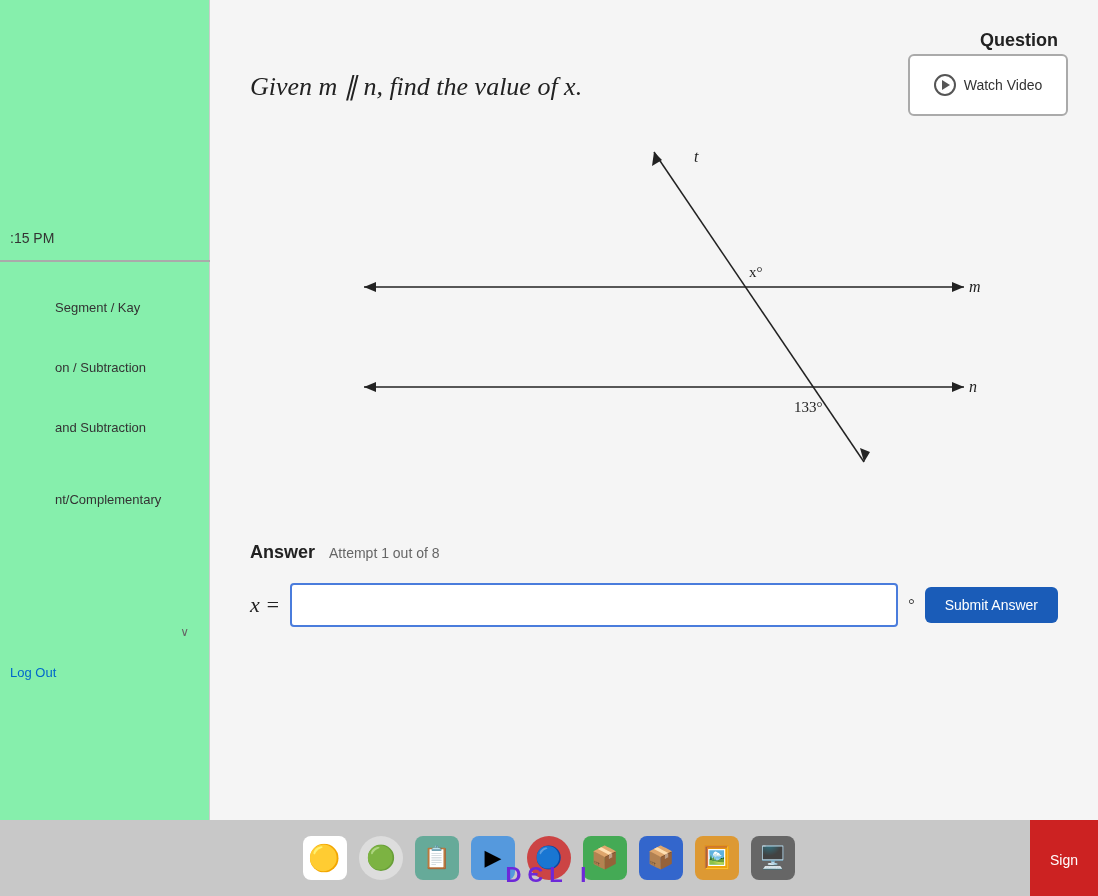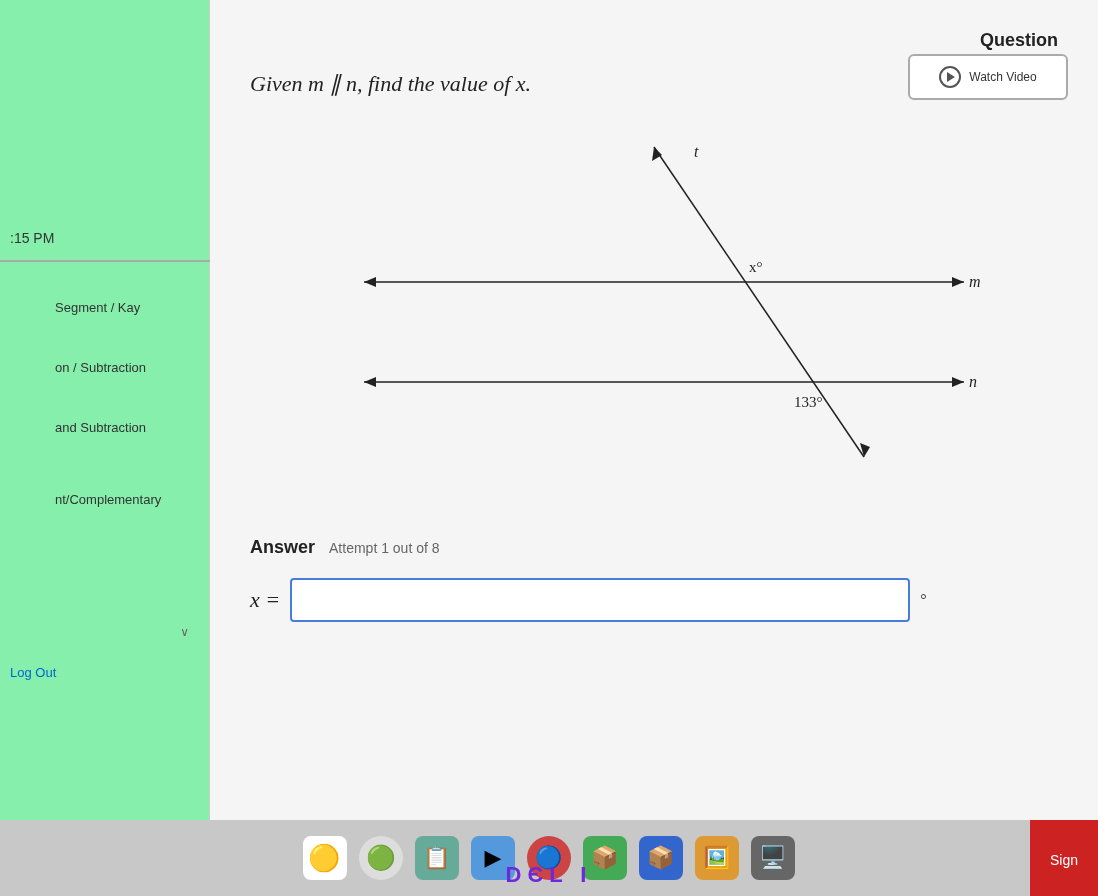--- a/index.html
+++ b/index.html
@@ -87,44 +87,44 @@
     .question-label {
       font-size: 18px;
       font-weight: bold;
       font-family: Arial, sans-serif;
       color: #222;
       margin-bottom: 20px;
       text-align: right;
     }
 
     .question-text {
-      font-size: 22px;
+      font-size: 26px;
       color: #222;
       font-family: 'Georgia', serif;
       margin-bottom: 30px;
       font-style: italic;
     }
 
     
     .watch-video-btn {
       position: absolute;
       top: 54px;
       right: 30px;
       width: 160px;
-      height: 46px;
+      height: 62px;
       border: 2px solid #aaa;
       background: white;
       border-radius: 6px;
       display: flex;
       align-items: center;
       justify-content: center;
       gap: 8px;
       cursor: pointer;
       font-family: Arial, sans-serif;
-      font-size: 12px;
+      font-size: 14px;
       color: #333;
     }
 
     .play-circle {
       width: 22px;
       height: 22px;
       border-radius: 50%;
       border: 2px solid #555;
       display: flex;
       align-items: center;
@@ -333,20 +333,21 @@
   </div>
 
   <div class="answer-section">
     <span class="answer-label">Answer</span>
     <span class="attempt-text">Attempt 1 out of 8</span>
 
     <div class="answer-input-row">
       <span class="x-equals">x =</span>
       <input class="answer-input" type="text" style="">
       <span class="degree-symbol">°</span>
+      <button class="submit-btn">Submit Answer</button>
     </div>
   </div>
 </div>
 
 <div class="taskbar">
   <div class="taskbar-icon taskbar-chrome" style="background: white; font-size:26px;">🟡</div>
   <div class="taskbar-icon" style="background:#ddd; border-radius:50%; font-size:24px;">🟢</div>
   <div class="taskbar-icon" style="background:#6a9; font-size:22px;">📋</div>
   <div class="taskbar-icon" style="background:#5599dd; font-size:22px;">▶</div>
   <div class="taskbar-icon" style="background:#cc4444; border-radius:50%; font-size:22px;">🔵</div>

